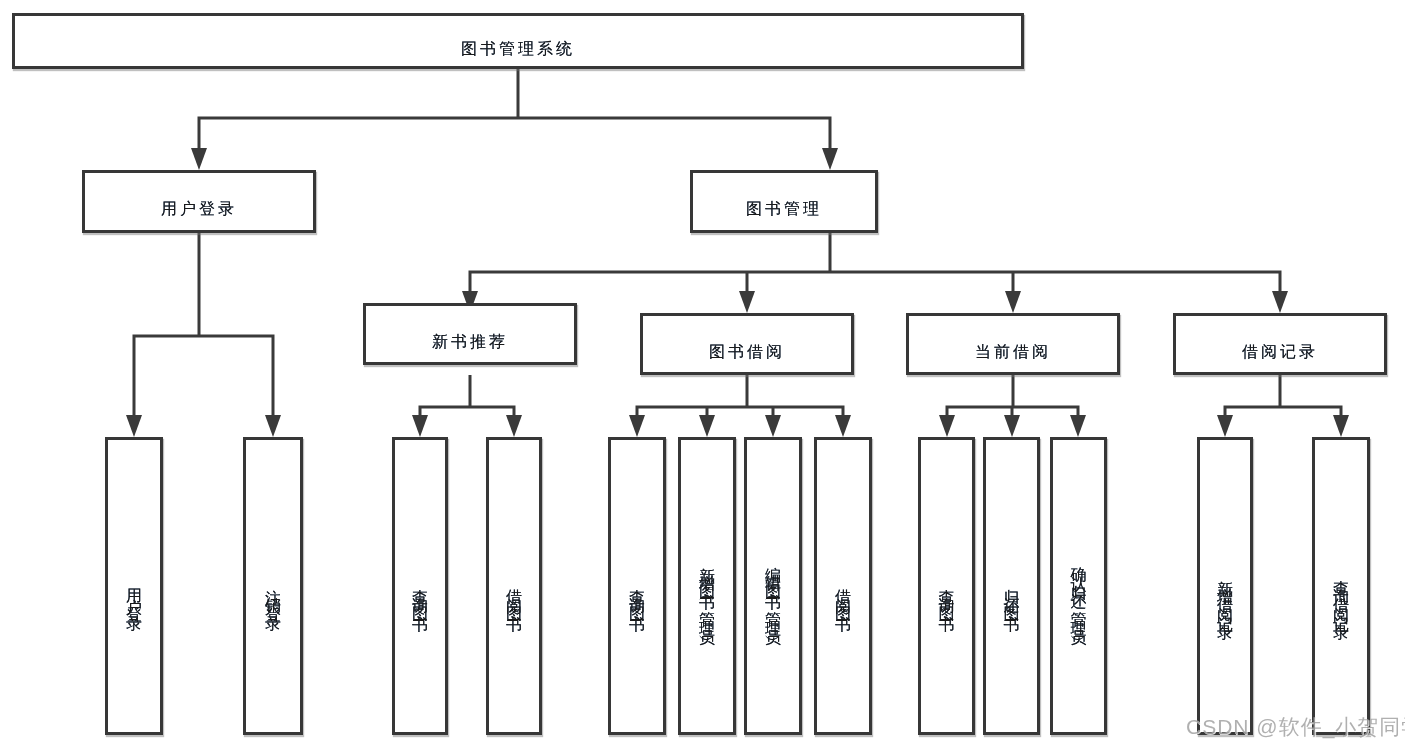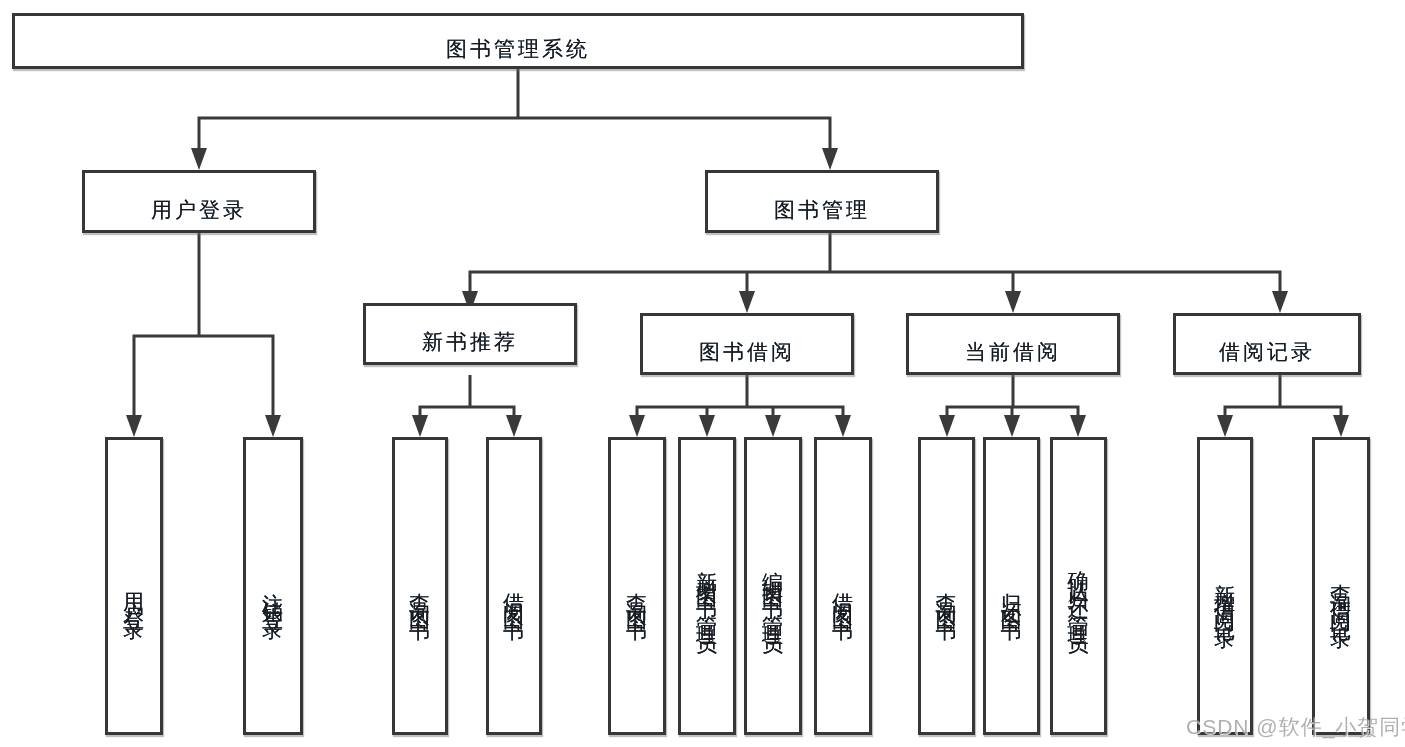--- a/index.html
+++ b/index.html
@@ -10,21 +10,21 @@
     position:absolute;
     box-sizing:border-box;
     background:#ffffff;
     border:3px solid #373737;
     box-shadow:1px 2px 1px rgba(115,115,115,.45);
     display:flex;align-items:center;justify-content:center;
     z-index:1;
   }
   .node span{
     color:#1a1a1a;
-    font-size:21px;
+    font-size:16px;
     white-space:nowrap;
     text-shadow:0 0 .4px #30507a;
     margin-top:16px;
   }
   .h span{letter-spacing:3px;}
   .v span{
     writing-mode:vertical-rl;
     text-orientation:mixed;
     letter-spacing:9px;
     line-height:1;
@@ -75,34 +75,34 @@
     </g>
   </svg>
 
   <div class="node h" style="left:12px;top:13px;width:1012px;height:56px">
     <span>图书管理系统</span>
   </div>
 
   <div class="node h" style="left:82px;top:170px;width:234px;height:63px">
     <span>用户登录</span>
   </div>
-  <div class="node h" style="left:705px;top:170px;width:234px;height:63px">
+  <div class="node h" style="left:690px;top:170px;width:188px;height:63px">
     <span>图书管理</span>
   </div>
 
   <div class="node h" style="left:363px;top:303px;width:214px;height:62px">
     <span>新书推荐</span>
   </div>
   <div class="node h" style="left:906px;top:313px;width:214px;height:62px">
     <span>当前借阅</span>
   </div>
   <div class="node h" style="left:640px;top:313px;width:214px;height:62px">
     <span>图书借阅</span>
   </div>
-  <div class="node h" style="left:1173px;top:313px;width:188px;height:62px">
+  <div class="node h" style="left:1173px;top:313px;width:214px;height:62px">
     <span>借阅记录</span>
   </div>
 
   <div class="node v" style="left:105px;top:437px;width:58px;height:298px">
     <span>用户登录</span>
   </div>
   <div class="node v" style="left:243px;top:437px;width:60px;height:298px">
     <span>注销登录</span>
   </div>
 

